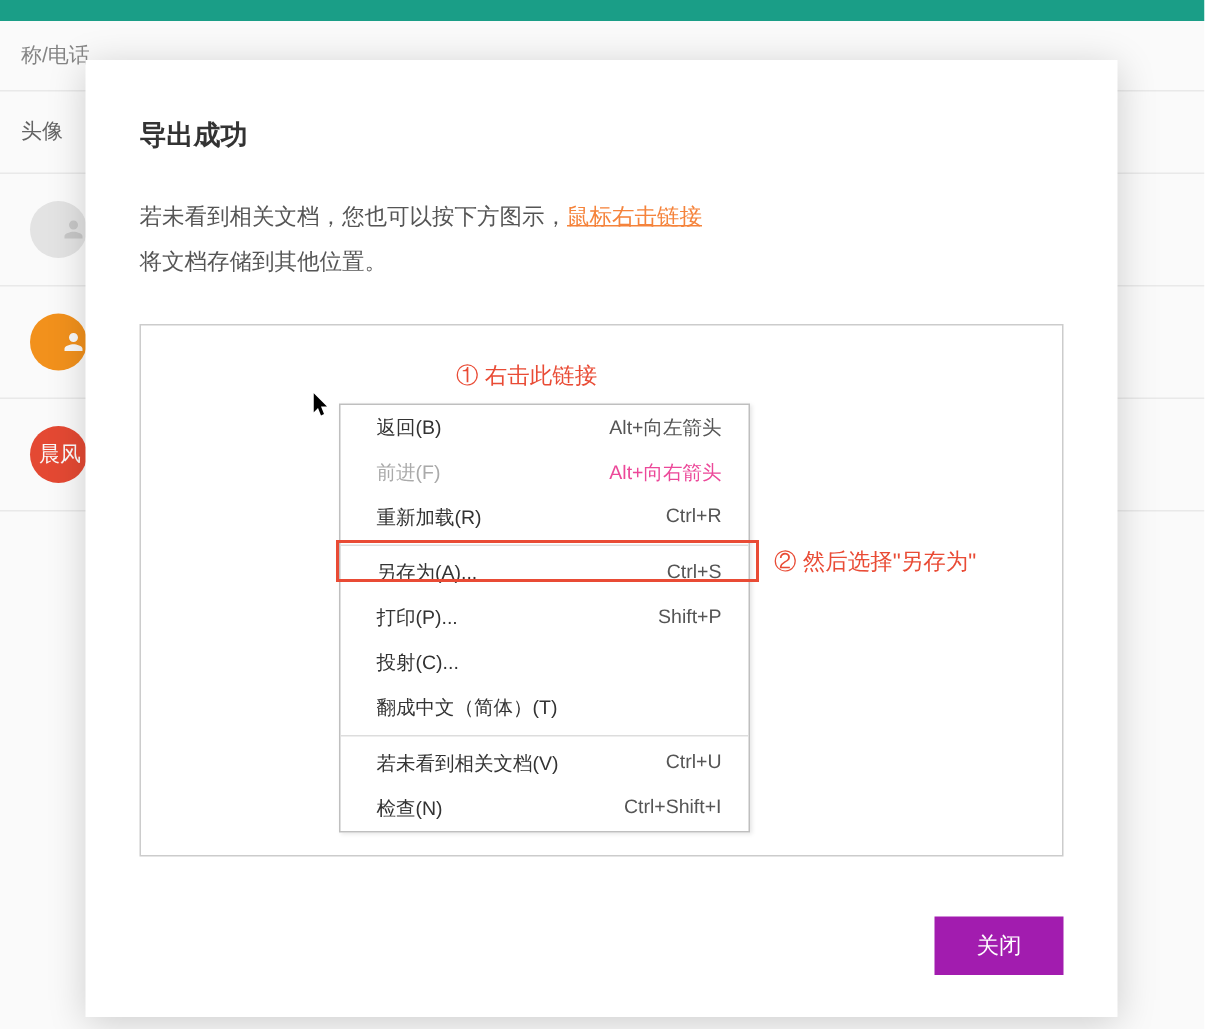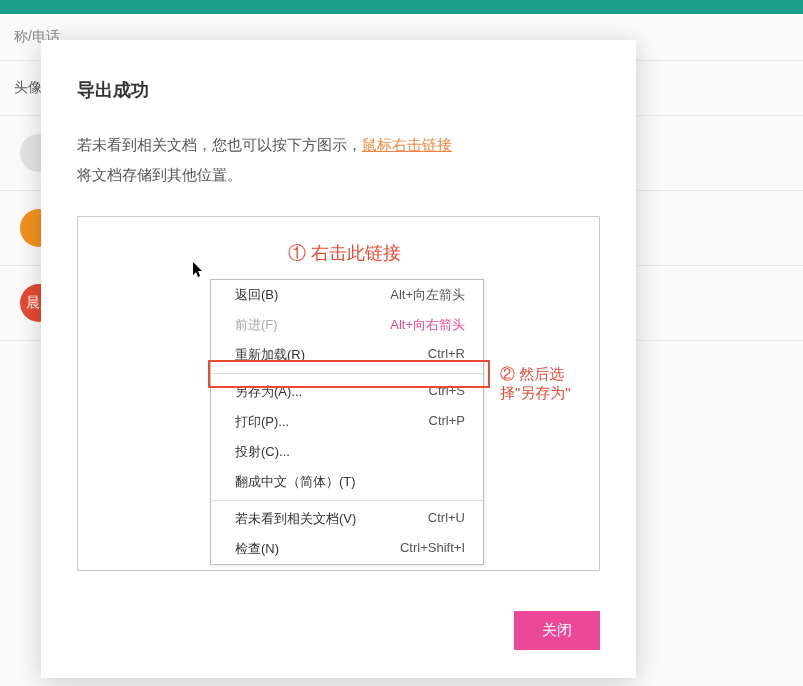--- a/index.html
+++ b/index.html
@@ -75,22 +75,22 @@
       width: 18px;
       height: 18px;
       fill: #ccc;
     }
     .avatar.orange .avatar-icon {
       fill: #fff;
     }
     .modal {
       position: absolute;
       top: 40px;
-      left: 41px;
-      width: 595px;
+      left: 57px;
+      width: 688px;
       height: 638px;
       background: #fff;
       box-shadow: 0 4px 24px rgba(0,0,0,0.18);
       padding: 38px 36px 30px 36px;
     }
     .modal-title {
       font-size: 18px;
       font-weight: 600;
       color: #333;
       margin-bottom: 28px;
@@ -129,32 +129,31 @@
       top: 45px;
       left: 115px;
       font-size: 14px;
       font-family: Arial;
     }
     .annotation1 {
       position: absolute;
       top: 24px;
       left: 210px;
       color: #e94b35;
-      font-size: 18px;
+      font-size: 15px;
     }
     .context-menu {
       position: absolute;
       top: 52px;
       left: 132px;
       width: 274px;
       border: 1px solid #bfbfbf;
       background: #fff;
       box-shadow: 1px 1px 3px rgba(0,0,0,0.1);
       font-size: 13px;
-      margin-top: 10px;
     }
     .menu-item {
       display: flex;
       justify-content: space-between;
       padding: 6px 18px 6px 24px;
       color: #333;
     }
     .menu-item.disabled {
       color: #aaa;
     }
@@ -183,21 +182,21 @@
       left: 422px;
       color: #e94b35;
       font-size: 15px;
     }
     .modal-footer {
       position: absolute;
       bottom: 28px;
       right: 36px;
     }
     .close-btn {
-      background: #ec4899;
+      background: #a21caf;
       color: #fff;
       border: none;
       padding: 10px 28px;
       font-size: 15px;
       cursor: pointer;
       font-family: inherit;
     }
   </style>
 </head>
 <body>
@@ -263,21 +262,21 @@
         <span>重新加载(R)</span>
         <span class="menu-shortcut">Ctrl+R</span>
       </div>
       <div class="menu-sep"></div>
       <div class="menu-item">
         <span>另存为(A)...</span>
         <span class="menu-shortcut">Ctrl+S</span>
       </div>
       <div class="menu-item">
         <span>打印(P)...</span>
-        <span class="menu-shortcut">Ctrl+P</span>
+        <span class="menu-shortcut">Shift+P</span>
       </div>
       <div class="menu-item">
         <span>投射(C)...</span>
         <span class="menu-shortcut"></span>
       </div>
       <div class="menu-item">
         <span>翻成中文（简体）(T)</span>
         <span class="menu-shortcut"></span>
       </div>
       <div class="menu-sep"></div>

